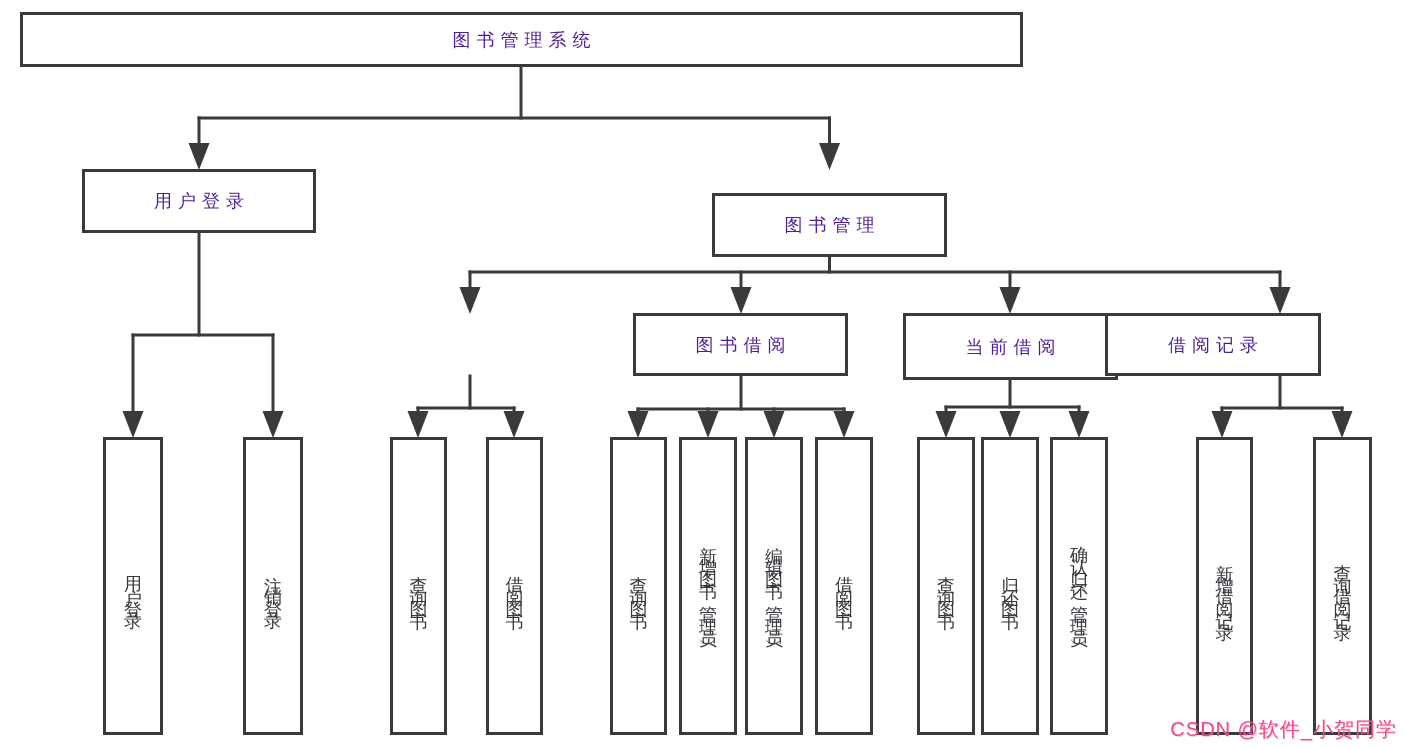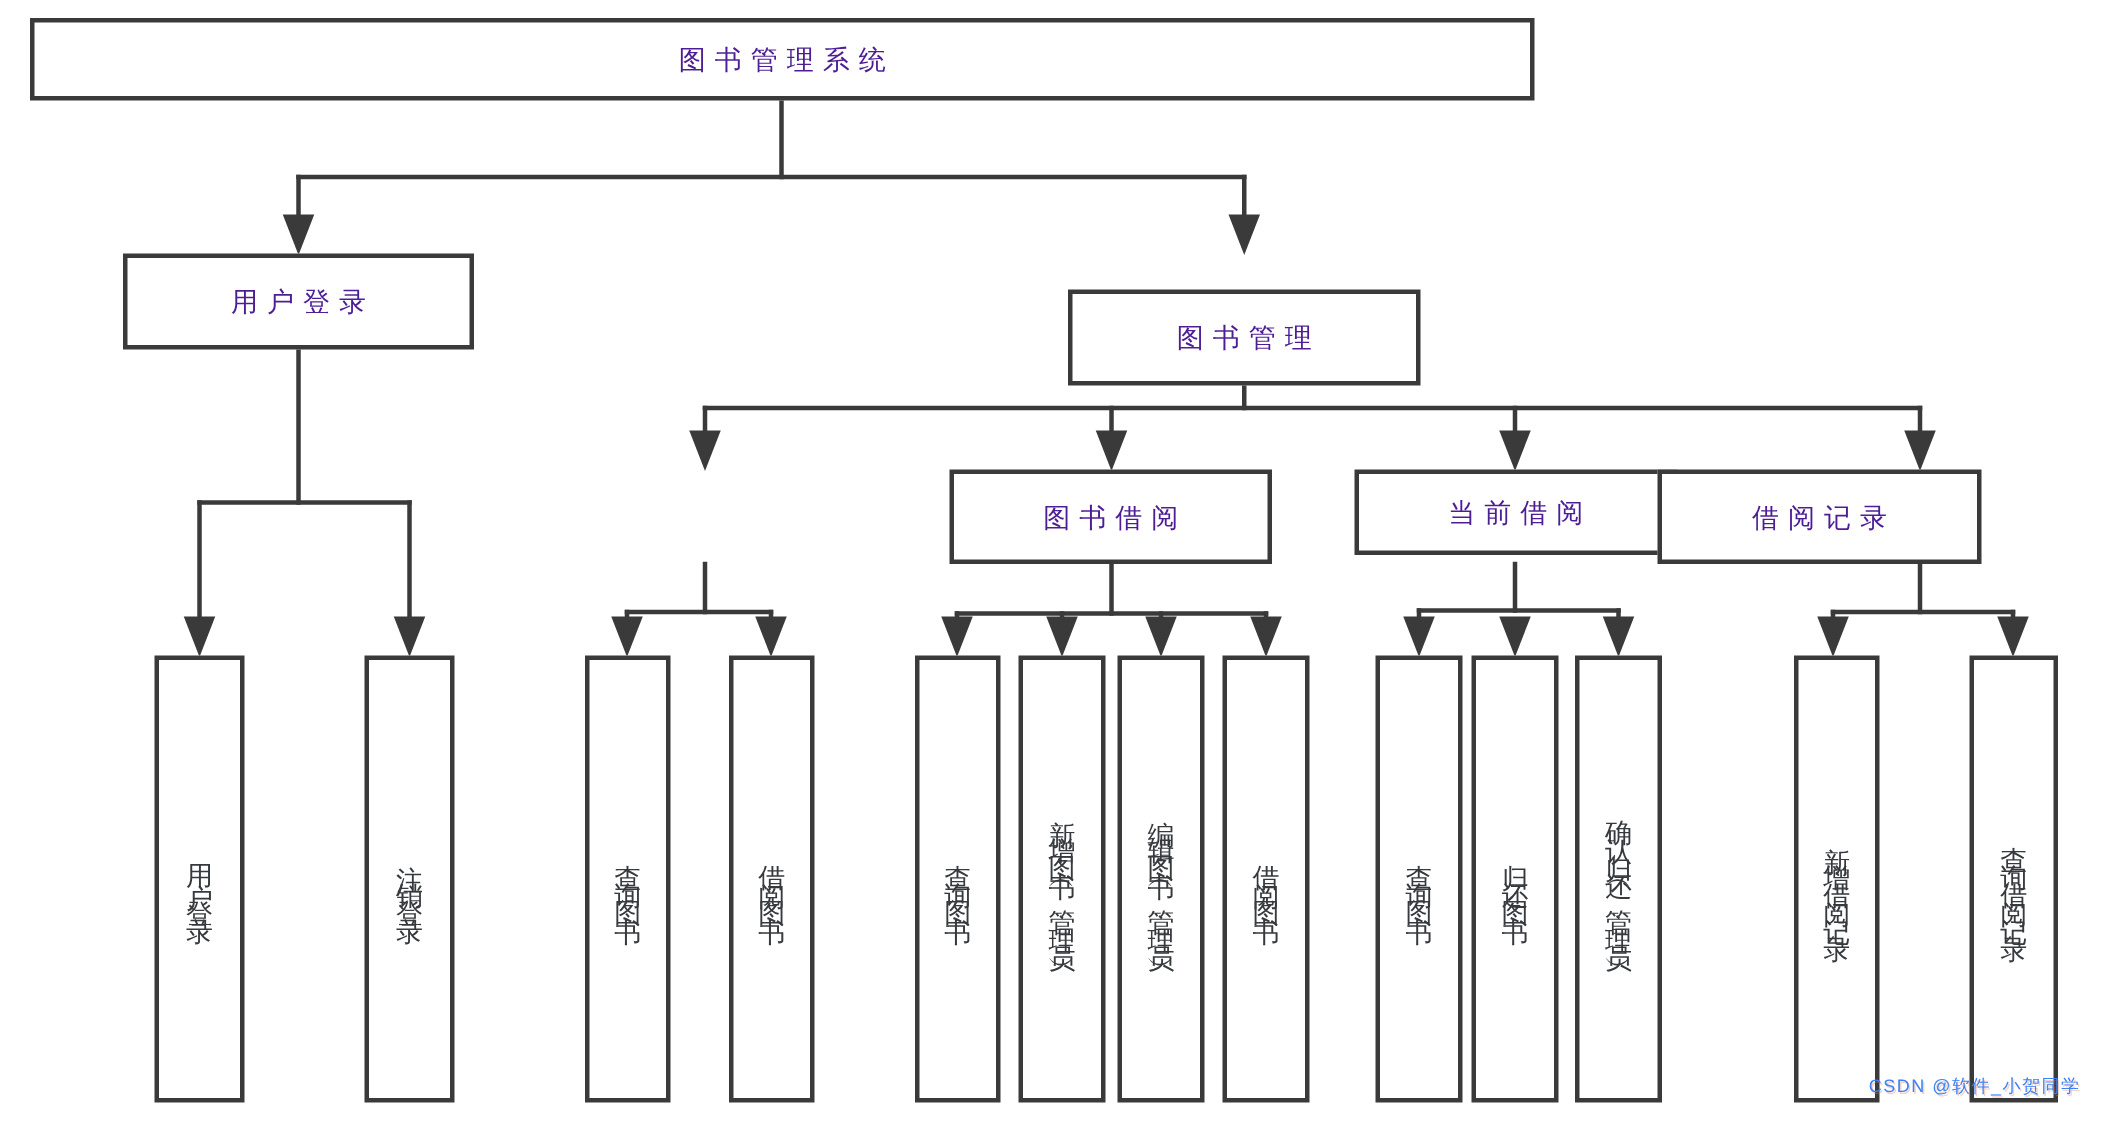--- a/index.html
+++ b/index.html
@@ -50,24 +50,24 @@
     text-orientation: mixed;
     font-size: 18px;
     line-height: 1;
     letter-spacing: 12px;
     white-space: nowrap;
     color: #36393d;
   }
   .watermark {
     position: absolute;
     top: 716px;
-    right: 18px;
-    font-size: 12px;
+    right: 8px;
+    font-size: 20px;
     letter-spacing: 1px;
-    color: #3b82f6;
+    color: #ec4899;
     text-shadow: 1px 1px 0 rgba(222, 120, 100, 0.35);
     white-space: nowrap;
   }
 </style>
 </head>
 <body>
 
 <div class="canvas">
 
   <svg class="wires" viewBox="0 0 1405 747" xmlns="http://www.w3.org/2000/svg">
@@ -149,21 +149,21 @@
   <div class="node" style="left:82px; top:169px; width:234px; height:64px;">
     <span class="hlabel">用户登录</span>
   </div>
   <div class="node" style="left:712px; top:169px; width:235px; height:64px;margin-top:24px;">
     <span class="hlabel">图书管理</span>
   </div>
 
   <div class="node" style="left:633px; top:313px; width:215px; height:63px;">
     <span class="hlabel">图书借阅</span>
   </div>
-  <div class="node" style="left:903px; top:313px; width:215px; height:57px;">
+  <div class="node" style="left:903px; top:313px; width:215px; height:67px;">
     <span class="hlabel">当前借阅</span>
   </div>
   <div class="node" style="left:1105px; top:313px; width:216px; height:63px;">
     <span class="hlabel">借阅记录</span>
   </div>
 
   <div class="leaf" style="left:103px; width:60px;">
     <span class="vlabel">用户登录</span>
   </div>
   <div class="leaf" style="left:243px; width:60px;">

